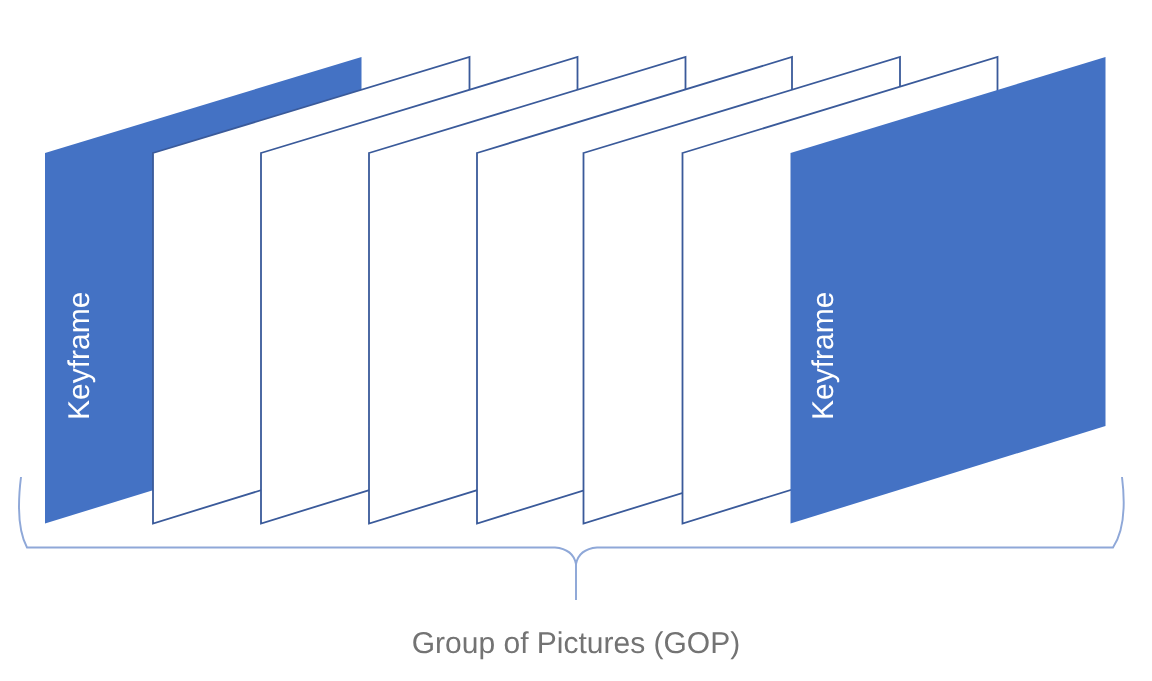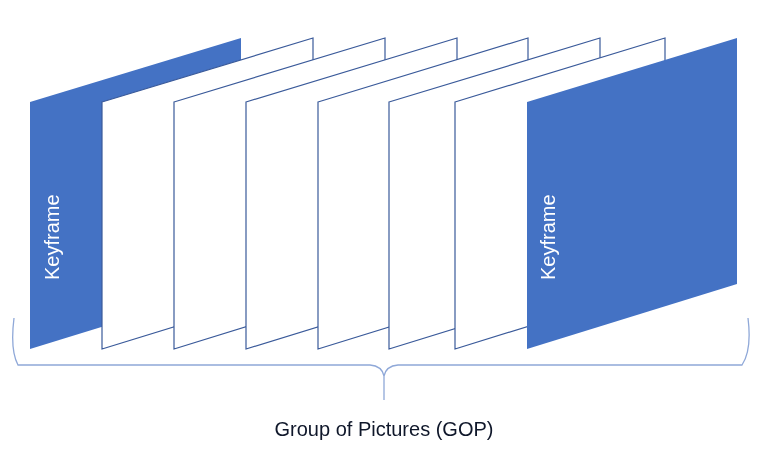--- a/index.html
+++ b/index.html
@@ -1,20 +1,20 @@
 <!DOCTYPE html>
 <html><head>
   <meta charset="utf-8">
   <style>
     html, body { margin: 0; padding: 0; background: #ffffff; }
     body { width: 768px; height: 454px; overflow: hidden; position: relative; }
     svg { position: absolute; left: 0; top: 0; }
     .label-vert { font-family: "Liberation Sans", sans-serif; font-size: 20px; fill: #ffffff; }
     .caption { position: absolute; left: 0; width: 768px; top: 418px; text-align: center;
-      font-family: "Liberation Sans", sans-serif; font-size: 20px; color: #0f172a; }
+      font-family: "Liberation Sans", sans-serif; font-size: 20px; color: #737373; }
   </style>
 </head>
 <body>
 
 <svg width="768" height="454" viewBox="0 0 768 454">
 
   <polygon points="30,102 241,38 241,284 30,349" fill="#4472C4"></polygon>
 
   <polygon points="102,102 313,38 313,284 102,349" fill="#ffffff" stroke="#3A5A9A" stroke-width="1.2"></polygon>
   <polygon points="174,102 385,38 385,284 174,349" fill="#ffffff" stroke="#3A5A9A" stroke-width="1.2"></polygon>

